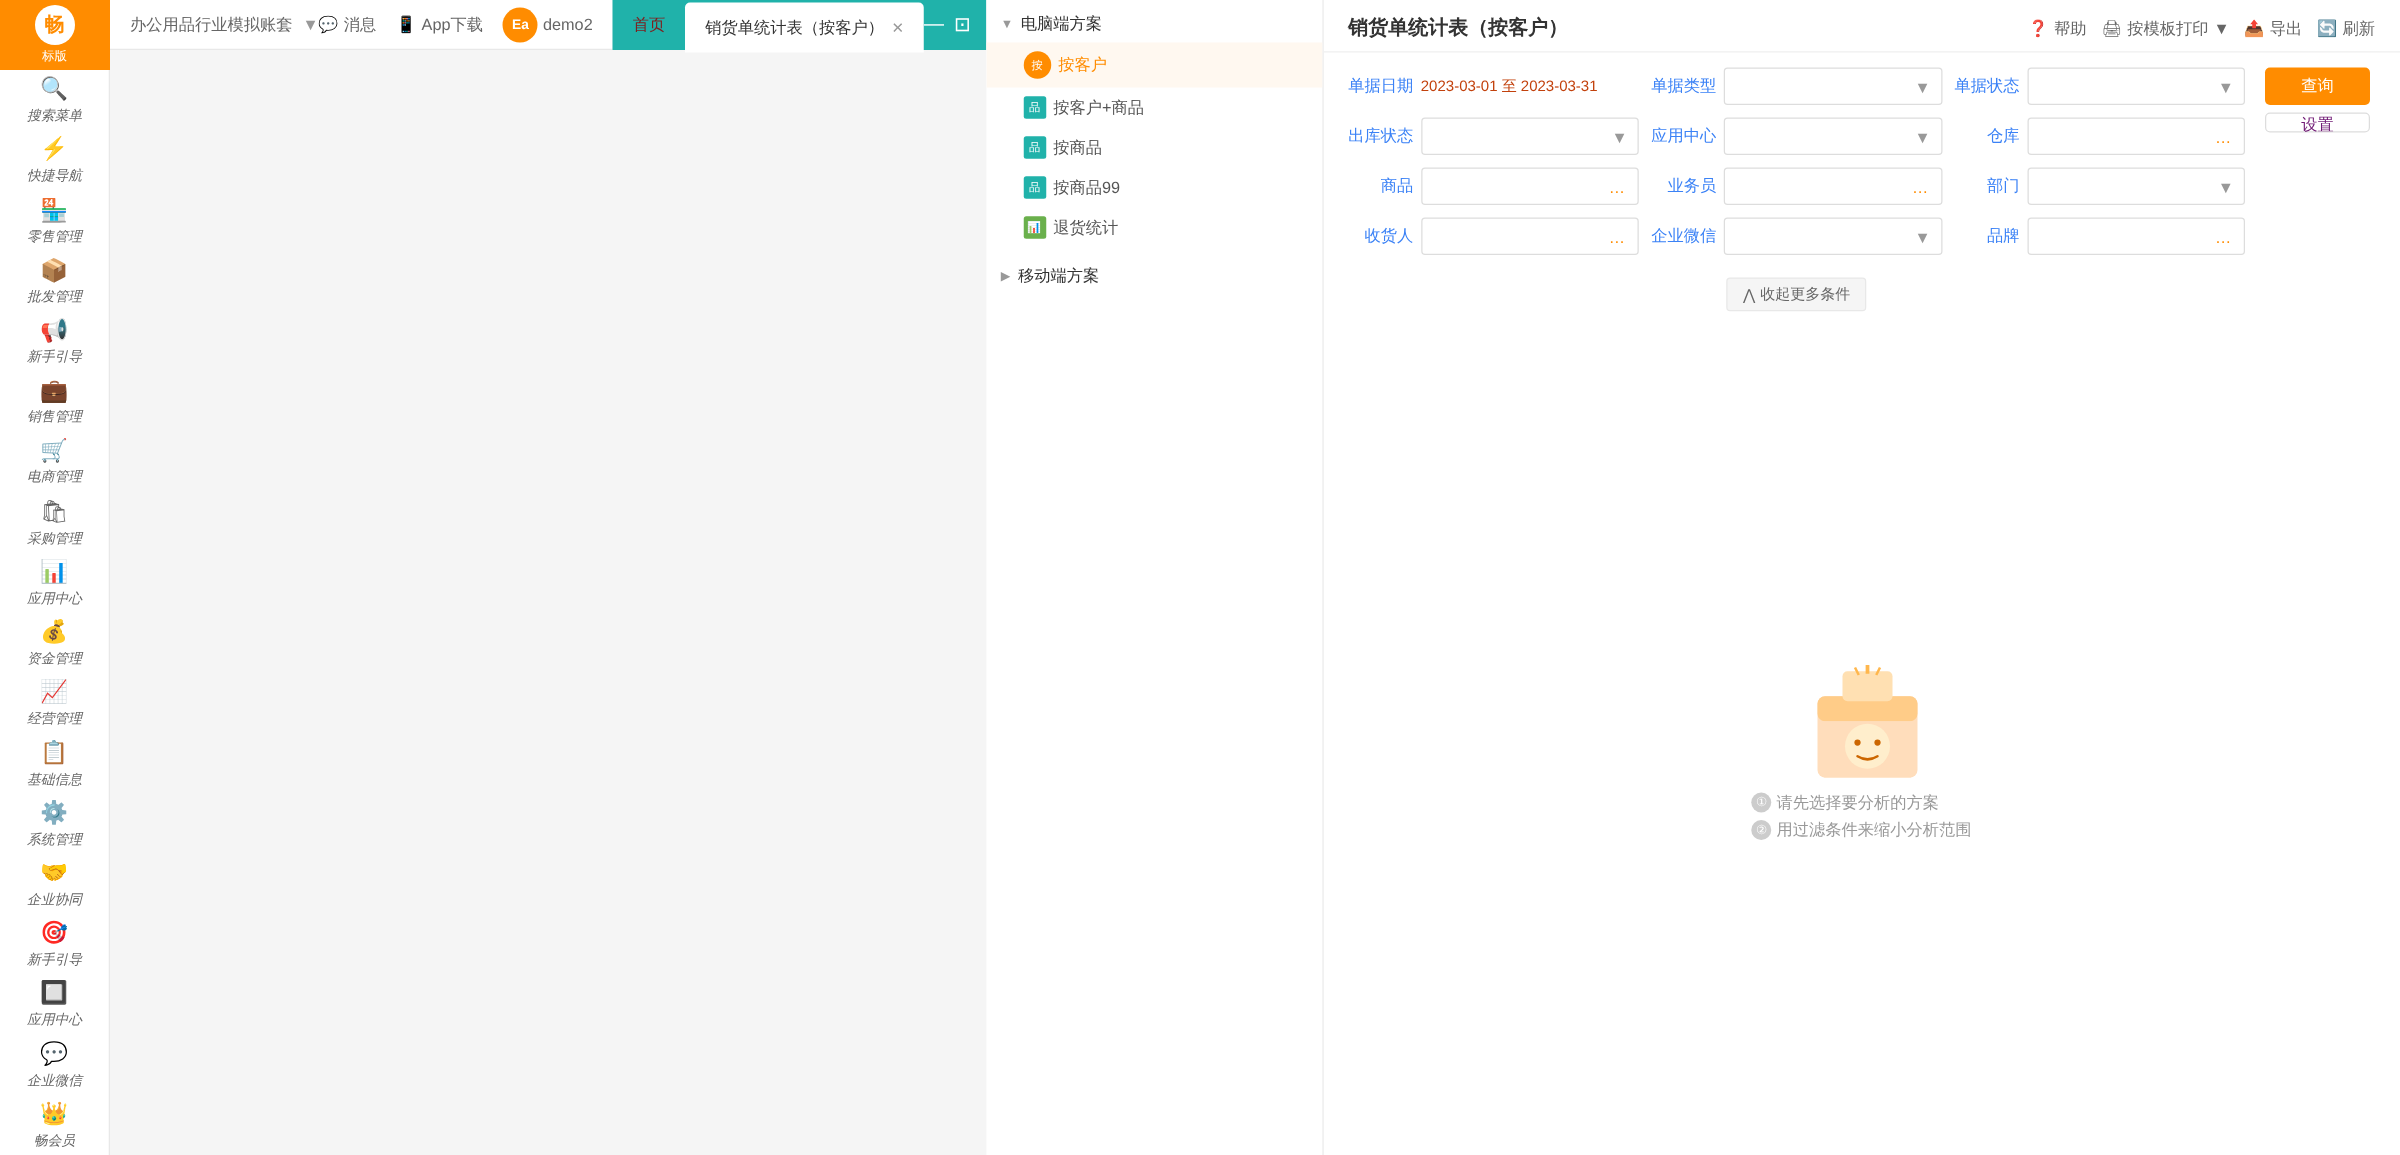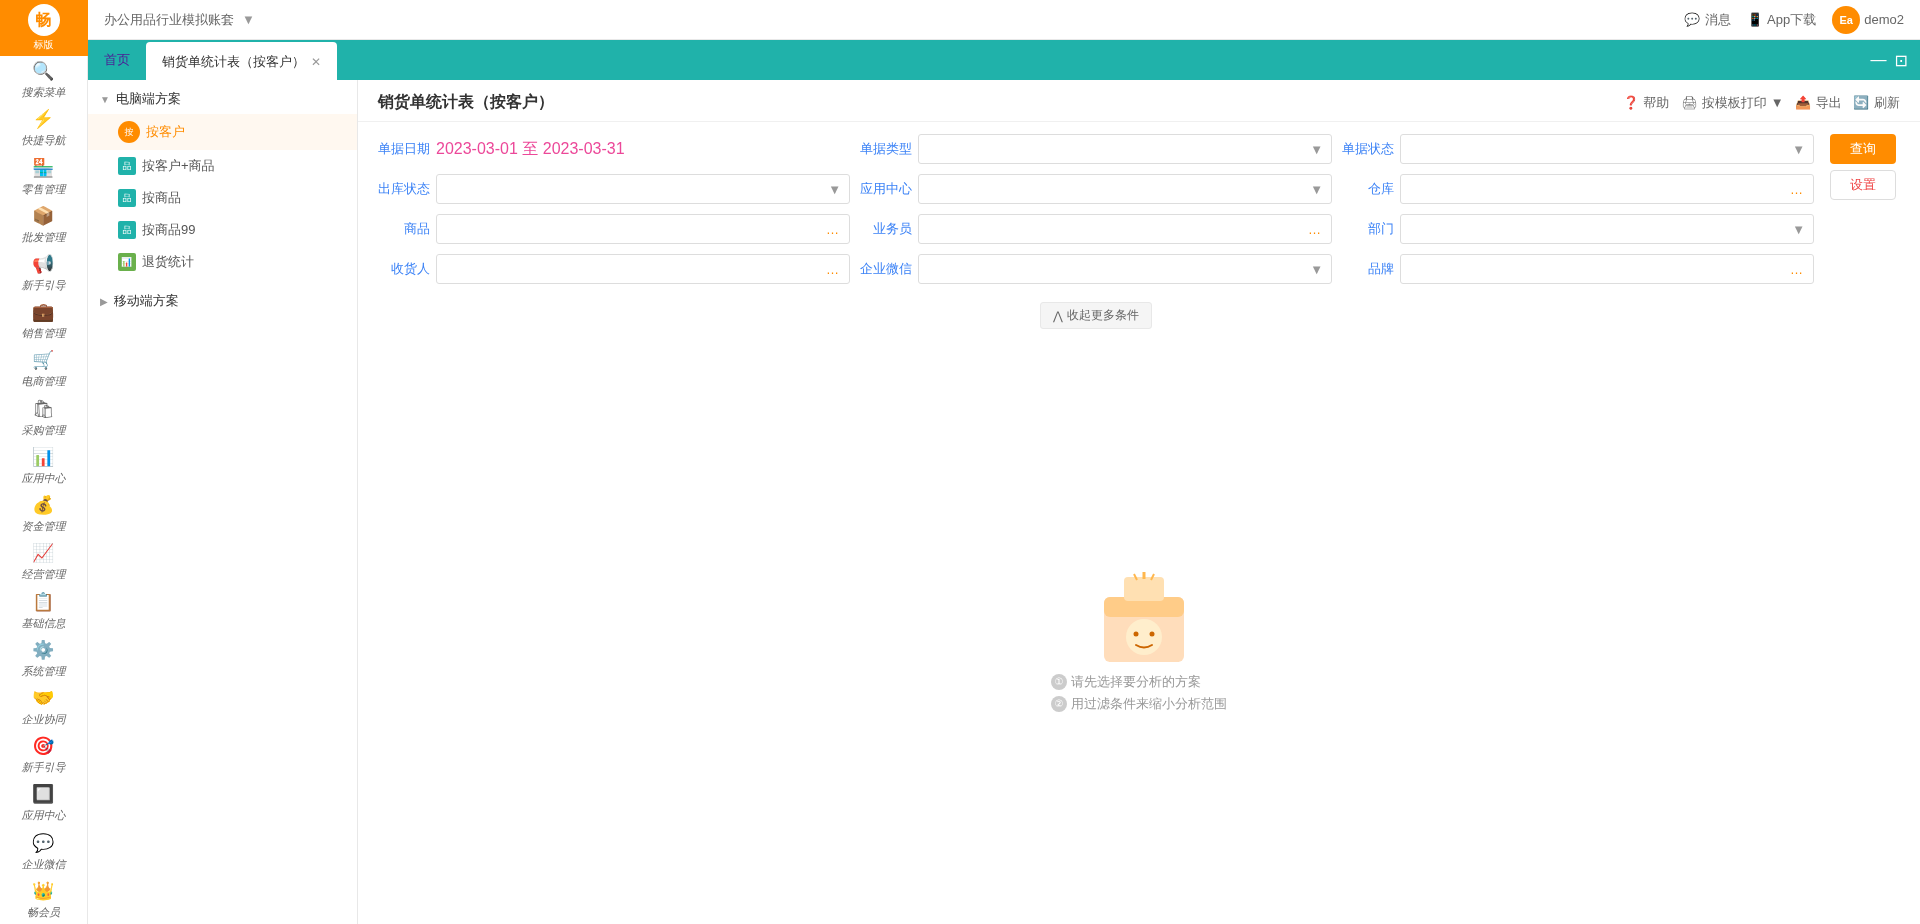--- a/index.html
+++ b/index.html
@@ -9,36 +9,36 @@
     .sidebar { width: 88px; background: #fff; display: flex; flex-direction: column; align-items: center; border-right: 1px solid #e8e8e8; flex-shrink: 0; }
     .sidebar-logo { width: 88px; height: 56px; background: #ff8c00; display: flex; flex-direction: column; align-items: center; justify-content: center; }
     .sidebar-logo .logo-icon { width: 32px; height: 32px; background: #fff; border-radius: 50%; display: flex; align-items: center; justify-content: center; font-size: 16px; color: #ff8c00; font-weight: bold; }
     .sidebar-logo .logo-text { font-size: 10px; color: #fff; margin-top: 2px; }
     .sidebar-nav { display: flex; flex-direction: column; width: 100%; flex: 1; overflow-y: auto; }
     .sidebar-item { display: flex; flex-direction: column; align-items: center; justify-content: center; padding: 10px 4px; cursor: pointer; font-size: 12px; color: #666; min-height: 48px; border-bottom: none; }
     .sidebar-item .s-icon { font-size: 18px; margin-bottom: 3px; }
     .sidebar-item .s-label { font-size: 11px; white-space: nowrap; font-style: italic; }
 
     
-    .main-area { flex: 1; display: flex; flex-direction: column; overflow: hidden; }
+    .main-area { flex: 1; display: flex; flex-direction: row; overflow: hidden; }
 
     
     .topbar { height: 40px; background: #fff; display: flex; align-items: center; justify-content: space-between; padding: 0 16px; border-bottom: 1px solid #e8e8e8; flex-shrink: 0; }
     .topbar-left { display: flex; align-items: center; gap: 8px; font-size: 13px; color: #666; }
     .topbar-right { display: flex; align-items: center; gap: 16px; font-size: 13px; color: #666; }
     .topbar-right-item { display: flex; align-items: center; gap: 4px; cursor: pointer; }
     .avatar { width: 28px; height: 28px; border-radius: 50%; background: #ff8c00; display: flex; align-items: center; justify-content: center; color: #fff; font-size: 11px; font-weight: bold; }
 
     
     .tabbar { height: 40px; background: #20b2aa; display: flex; align-items: center; padding: 0 0; flex-shrink: 0; }
     .tab-item { height: 40px; display: flex; align-items: center; padding: 0 16px; font-size: 13px; cursor: pointer; color: rgba(255,255,255,0.85); gap: 6px; }
     .tab-item.home { background: transparent; }
     .tab-item.active { background: #fff; color: #333; border-radius: 4px 4px 0 0; margin-top: 4px; }
     .tab-close { font-size: 12px; color: #999; cursor: pointer; }
-    .tab-item.home { color: #4c1d95; }
+    .tab-item.home { color: #7f1d1d; }
 
     
     .content { flex: 1; display: flex; overflow: hidden; }
 
     
     .left-panel { width: 270px; background: #fff; border-right: 1px solid #e8e8e8; display: flex; flex-direction: column; flex-shrink: 0; overflow-y: auto; }
     .left-panel-header { display: flex; align-items: center; justify-content: space-between; padding: 10px 12px; border-bottom: 1px solid #f0f0f0; }
     .left-panel-title { font-size: 13px; color: #333; font-weight: 500; }
     .left-panel-actions { display: flex; align-items: center; gap: 6px; }
     .action-icon { width: 22px; height: 22px; border: 1px solid #ddd; border-radius: 3px; display: flex; align-items: center; justify-content: center; cursor: pointer; font-size: 12px; color: #666; }
@@ -61,21 +61,21 @@
     .page-header { display: flex; align-items: center; justify-content: space-between; padding: 12px 20px 8px; border-bottom: 1px solid #f0f0f0; flex-shrink: 0; }
     .page-title { font-size: 16px; font-weight: 600; color: #333; }
     .page-actions { display: flex; align-items: center; gap: 12px; font-size: 13px; color: #666; }
     .page-action-item { display: flex; align-items: center; gap: 4px; cursor: pointer; }
     .date-btn { height: 26px; padding: 0 8px; border: 1px solid #ddd; border-radius: 3px; font-size: 12px; color: #666; cursor: pointer; background: #fff; }
     .date-btn.active { background: #ff8c00; color: #fff; border-color: #ff8c00; }
 
     
     .query-btns { display: flex; flex-direction: column; gap: 6px; flex-shrink: 0; padding: 0 4px; }
     .btn-query { background: #ff8c00; color: #fff; border: none; border-radius: 4px; height: 30px; padding: 0 20px; font-size: 13px; cursor: pointer; white-space: nowrap; }
-    .btn-setting { background: #fff; color: #ef4444; border: 1px solid #ddd; border-radius: 4px; height: 30px; padding: 0 10px; font-size: 13px; cursor: pointer; white-space: nowrap; }
+    .btn-setting { background: #fff; color: #701a75; border: 1px solid #ddd; border-radius: 4px; height: 16px; padding: 0 28px; font-size: 13px; cursor: pointer; white-space: nowrap; }
 
     
     .collapse-row { display: flex; justify-content: center; padding: 8px; }
     .collapse-btn { display: flex; align-items: center; gap: 4px; font-size: 12px; color: #666; cursor: pointer; background: #f5f5f5; border: 1px solid #e8e8e8; border-radius: 3px; padding: 4px 12px; }
 
     
     .empty-state { flex: 1; display: flex; flex-direction: column; align-items: center; justify-content: center; color: #999; }
     .empty-img { width: 120px; height: 100px; margin-bottom: 16px; position: relative; }
     .empty-text { text-align: center; }
     .empty-text p { font-size: 13px; color: #999; display: flex; align-items: center; gap: 4px; margin-bottom: 4px; }
@@ -274,21 +274,21 @@
       </div>
 
       <div class="filter-section">
         <div class="filter-fields">
 
           <div class="filter-row-grid">
 
             <div class="filter-cell" style="grid-column: span 1;">
               <span class="lbl">单据日期</span>
               <div style="flex:1;display:flex;flex-direction:column;gap:4px;">
-                <div style="font-size:16px;color:#ec4899;">2023-03-01 至 2023-03-31</div>
+                <div style="font-size:12px;color:#c2410c;">2023-03-01 至 2023-03-31</div>
               </div>
             </div>
 
             <div class="filter-cell">
               <span class="lbl">单据类型</span>
               <div class="ctrl">
                 <span></span>
                 <span style="color:#999;">▼</span>
               </div>
             </div>

